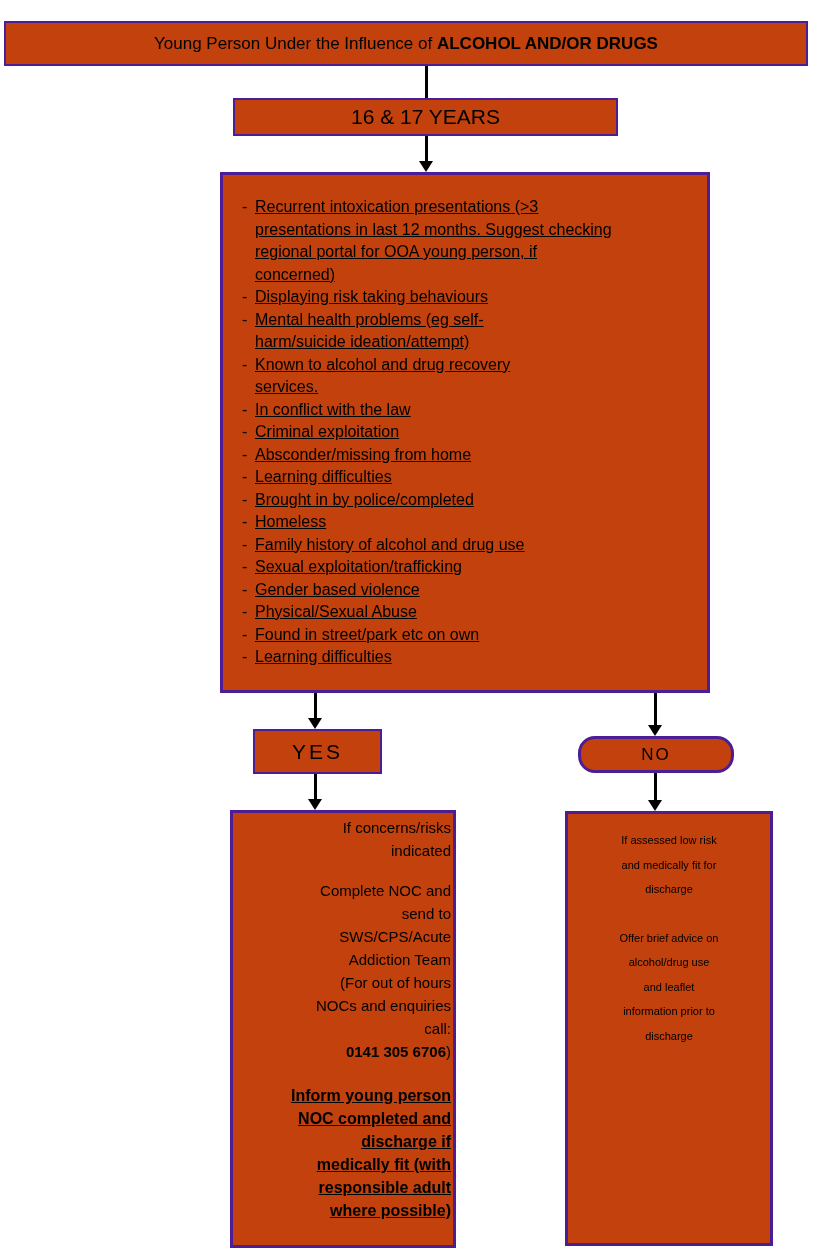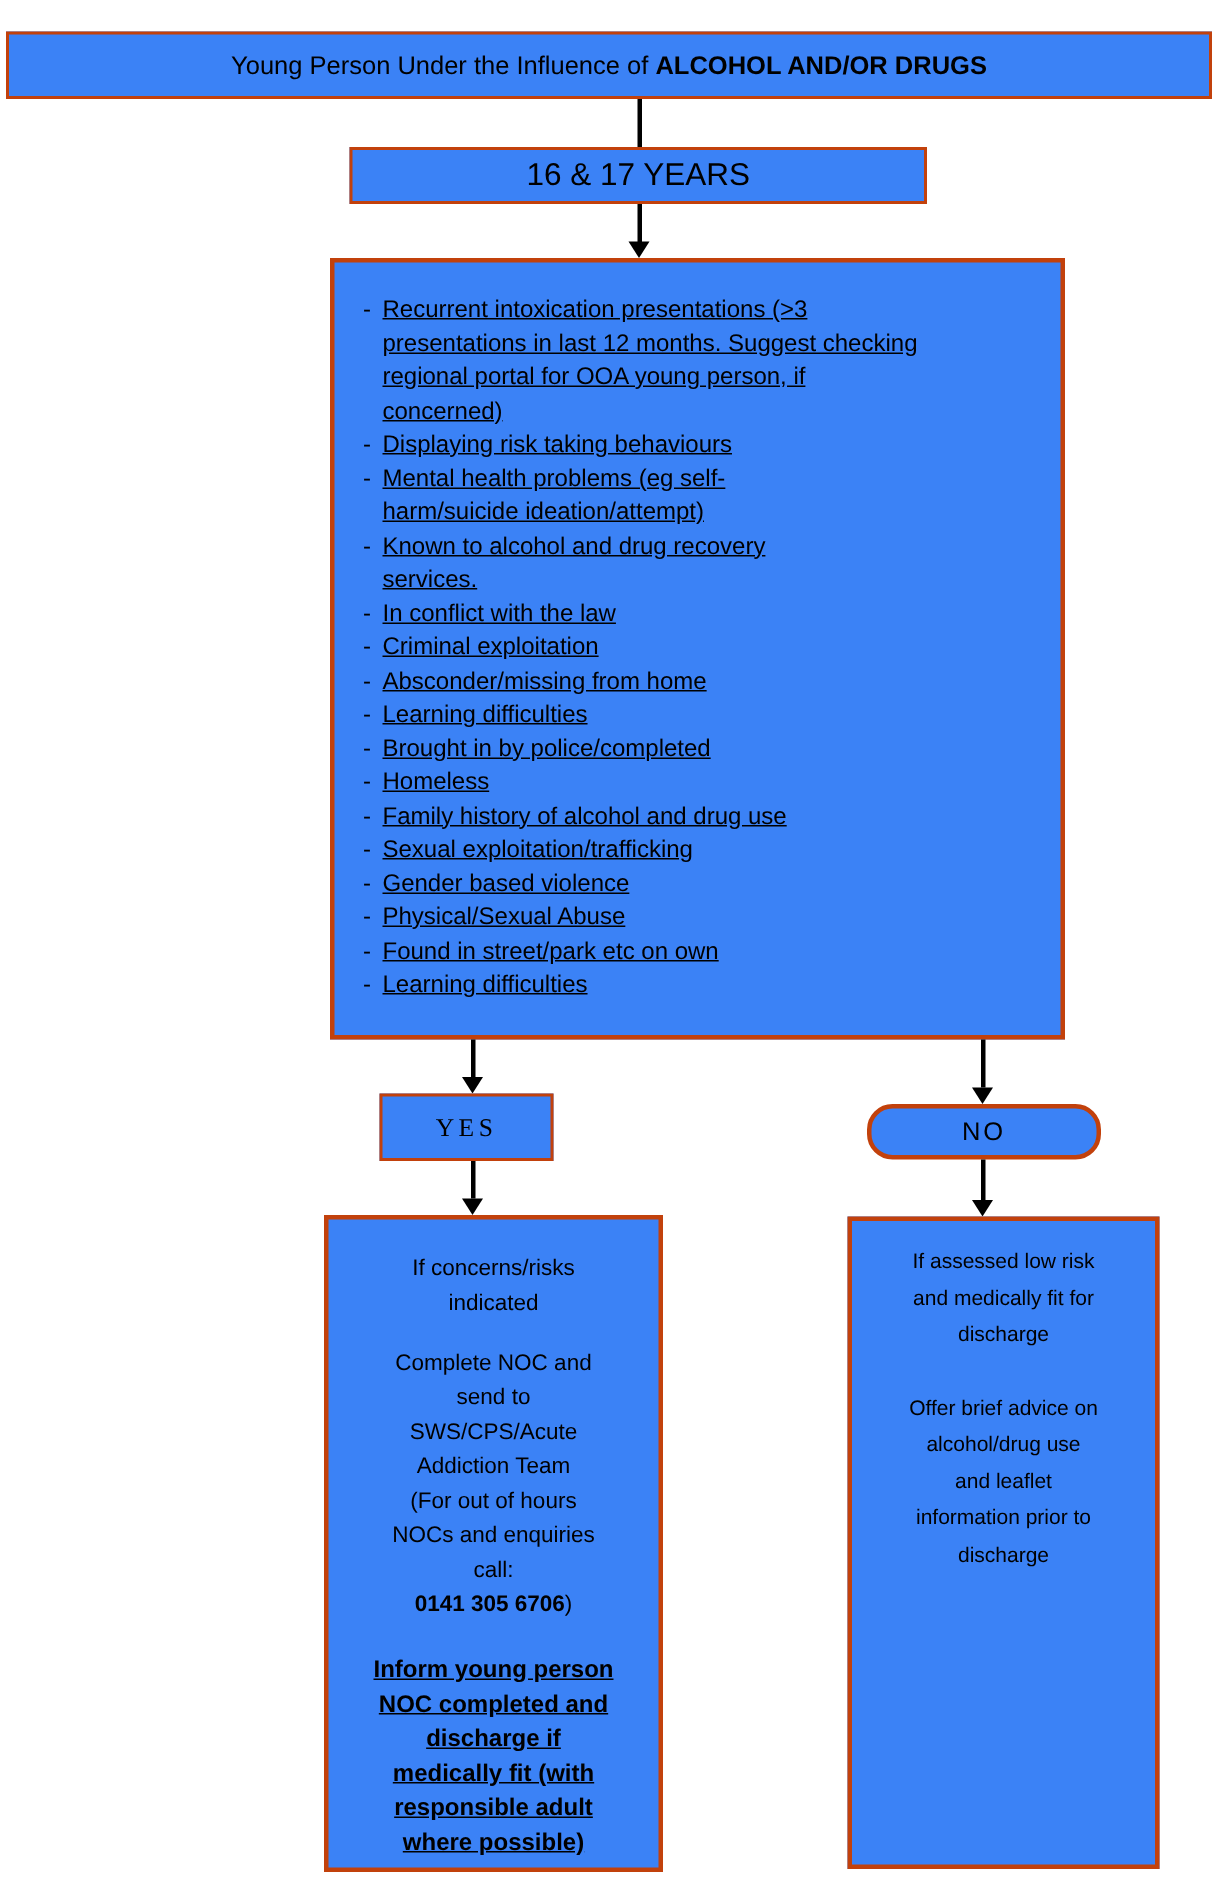--- a/index.html
+++ b/index.html
@@ -1,20 +1,20 @@
 <!DOCTYPE html>
 <html><head>
 <meta charset="utf-8">
 <style>
   html,body{margin:0;padding:0;background:#ffffff;}
   .stage{
     position:relative;width:820px;height:1258px;background:#ffffff;
     color:#000;font-family:"Liberation Sans",sans-serif;overflow:hidden;
   }
-  .box{position:absolute;background:#3b82f6;border:2px solid #c2410c;box-sizing:border-box;}
+  .box{position:absolute;background:#c2410c;border:2px solid #4c1d95;box-sizing:border-box;}
   .center-flex{display:flex;align-items:center;justify-content:center;text-align:center;}
   .vline{position:absolute;width:3px;background:#000;}
   .ahead{position:absolute;width:0;height:0;
          border-left:7px solid transparent;border-right:7px solid transparent;
          border-top:11px solid #000;}
   .pre{white-space:pre-line;}
 
   
   .title-box{left:4px;top:21px;width:804px;height:45px;font-size:17px;}
   .title-bold{font-weight:bold;}
@@ -25,32 +25,32 @@
   
   .risk-box{left:220px;top:172px;width:490px;height:521px;border-width:3px;
             font-size:16px;line-height:22.5px;padding:8px 10px;}
   .risk-heading{margin:0;padding-left:3px;}
   .risk-list{margin-top:13px;}
   .risk-item{display:flex;padding-left:9px;}
   .risk-item .dash{flex:none;width:13px;}
   .risk-item .itext{flex:1;text-decoration:underline;}
 
   
-  .yes-box{left:253px;top:729px;width:116px;height:45px;font-size:17px;letter-spacing:3px;font-family:Liberation Serif, serif;}
+  .yes-box{left:253px;top:729px;width:129px;height:45px;font-size:21px;letter-spacing:3px;}
   .no-box{left:578px;top:736px;width:156px;height:37px;border-width:3px;font-size:17px;letter-spacing:2px;border-radius:17px;}
 
   
-  .yes-outcome{left:216px;top:810px;width:226px;height:438px;border-width:3px;
-               font-size:15px;line-height:23px;text-align:center;padding:21px 2px;}
+  .yes-outcome{left:230px;top:810px;width:226px;height:438px;border-width:3px;
+               font-size:15px;line-height:23px;text-align:right;padding:3px 2px;}
   .yes-outcome .p2{margin-top:17px;}
   .yes-outcome .p3{margin-top:21px;font-size:16px;font-weight:bold;text-decoration:underline;}
   .phone{font-weight:bold;}
 
   .no-outcome{left:565px;top:811px;width:208px;height:435px;border-width:3px;
-              font-size:14px;line-height:24.5px;text-align:center;padding:14px 2px;}
+              font-size:11px;line-height:24.5px;text-align:center;padding:14px 2px;}
   .no-outcome .p2{margin-top:24px;}
 </style>
 </head>
 <body>
 
 <div class="stage">
 
   <div class="box title-box center-flex">
     <div>
       <span>Young Person Under the Influence of </span><span class="title-bold">ALCOHOL AND/OR DRUGS</span>

